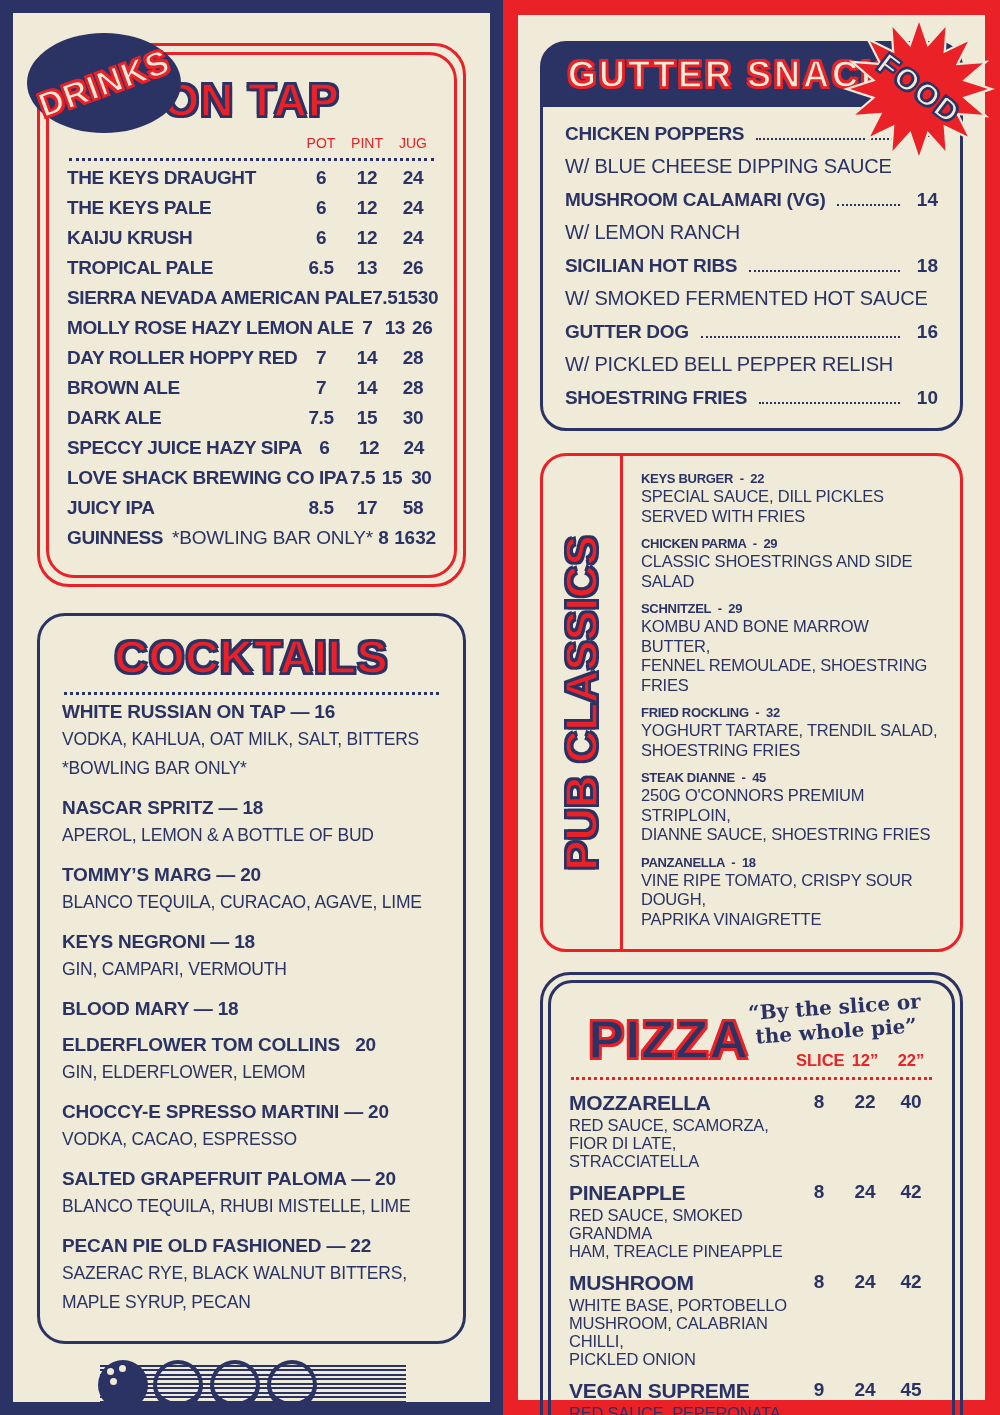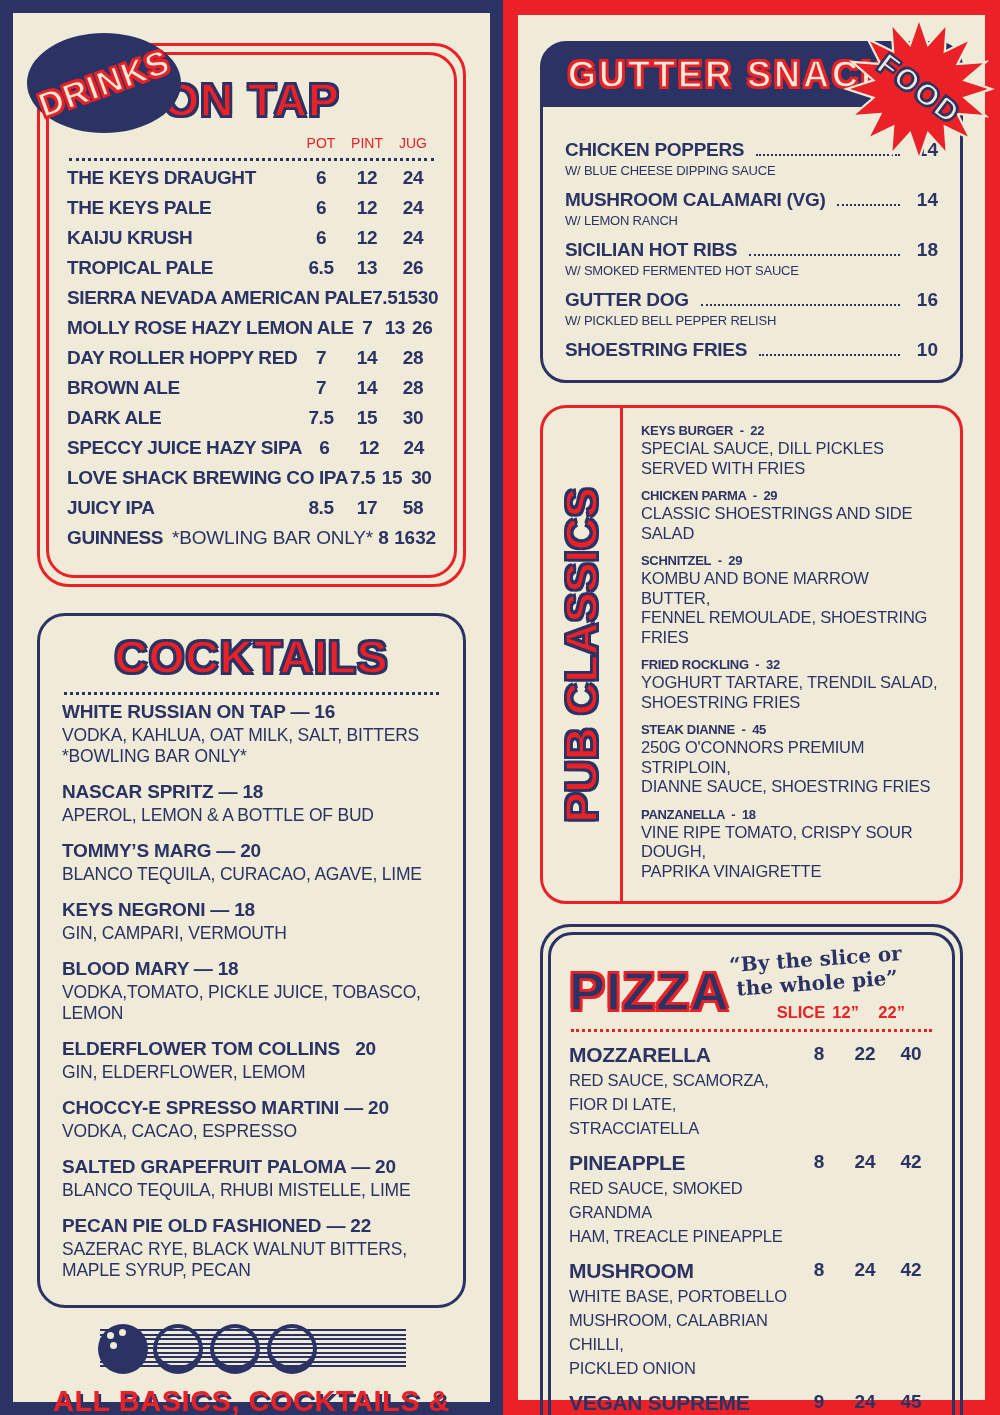--- a/index.html
+++ b/index.html
@@ -31,21 +31,21 @@
   .dotline{border-top:3px dotted var(--navy);margin:7px 2px 6px}
   .dotline.red{border-top-color:var(--red)}
   .beer-row{display:flex;align-items:baseline;height:30px;font-size:19px;font-weight:bold;letter-spacing:-0.4px}
   .beer-name{flex:1;display:flex;align-items:flex-start;white-space:nowrap}
   .beer-note{font-weight:normal;margin-left:9px;letter-spacing:-0.2px}
   .price-cell{width:46px;text-align:center}
 
   .cock-box{border:3px solid var(--navy);border-radius:28px;margin-top:26px;padding:10px 22px 10px}
   .cock-item{margin-bottom:14px}
   .c-title{font-size:19px;font-weight:bold;letter-spacing:-0.2px}
-  .c-desc{font-size:17.5px;line-height:21px;letter-spacing:-0.2px;margin-top:2px}
+  .c-desc{font-size:17.5px;line-height:29px;letter-spacing:-0.2px;margin-top:2px}
 
   .ball-wrap{position:relative;width:308px;height:50px;margin:16px auto 6px}
   .speed-lines{position:absolute;left:2px;right:0;top:5px;bottom:5px;background:repeating-linear-gradient(to bottom,var(--navy) 0 2px,transparent 2px 4.5px)}
   .ball{position:absolute;left:0;top:0;width:50px;height:50px;background:var(--navy);border-radius:50%}
   .ball i{position:absolute;background:var(--cream);border-radius:50%;width:7px;height:7px}
   .ball .h1{left:9px;top:8px}.ball .h2{left:21px;top:5px}.ball .h3{left:12px;top:18px}
   .ring{position:absolute;top:0;width:50px;height:50px;border:4px solid var(--navy);border-bottom-width:8px;border-radius:50%}
   .r1{left:55px}.r2{left:112px}.r3{left:169px}
 
   .left-footer{text-align:center;margin-top:8px;color:var(--red);font-weight:bold;font-size:29px;line-height:38px;letter-spacing:0.5px;text-shadow:2.5px 2.5px 0 var(--navy)}
@@ -53,48 +53,48 @@
   
   .burst{position:absolute;top:0;right:-10px;width:152px;height:148px;z-index:6}
   .burst-l1,.burst-l2{position:absolute;clip-path:polygon(100% 50%,81.4% 56.2%,96.2% 69.2%,76.6% 67.8%,85.4% 85.4%,67.8% 76.6%,69.2% 96.2%,56.2% 81.4%,50% 100%,43.8% 81.4%,30.8% 96.2%,32.2% 76.6%,14.6% 85.4%,23.4% 67.8%,3.8% 69.2%,18.6% 56.2%,0% 50%,18.6% 43.8%,3.8% 30.8%,23.4% 32.2%,14.6% 14.6%,32.2% 23.4%,30.8% 3.8%,43.8% 18.6%,50% 0%,56.2% 18.6%,69.2% 3.8%,67.8% 23.4%,85.4% 14.6%,76.6% 32.2%,96.2% 30.8%,81.4% 43.8%)}
   .burst-l1{inset:0;background:var(--cream)}
   .burst-l2{inset:7px;background:var(--red)}
   .burst-text{position:absolute;inset:0;display:flex;align-items:center;justify-content:center;transform:rotate(37deg);font-size:30px;font-weight:bold;color:var(--cream);letter-spacing:2px;-webkit-text-stroke:1.5px var(--navy);text-shadow:-1.5px -1.5px 0 var(--navy),1.5px -1.5px 0 var(--navy),-1.5px 1.5px 0 var(--navy),1.5px 1.5px 0 var(--navy)}
 
   .snacks-box{border:3px solid var(--navy);border-radius:26px;margin-top:14px}
   .snacks-head{background:var(--navy);border-radius:22px 22px 0 0;height:64px;display:flex;align-items:center;padding-left:26px;margin:-1px -1px 0}
   .snacks-title{font-size:36px;font-weight:bold;color:var(--cream);letter-spacing:3px}
-  .snacks-body{padding:32px 22px 8px}
+  .snacks-body{padding:16px 22px 8px}
   .snack{margin-bottom:11px}
   .snack-line{display:flex;align-items:baseline}
   .snack-name{font-size:19px;font-weight:bold;letter-spacing:-0.3px}
   .leader{flex:1;border-bottom:2.5px dotted var(--navy);margin:0 10px 4px 12px}
   .snack-price{font-size:19px;font-weight:bold;width:28px;text-align:right}
-  .snack-desc{font-size:13px;margin-top:2px;letter-spacing:-0.2px}
+  .snack-desc{font-size:20px;margin-top:10px;letter-spacing:-0.2px}
 
   .pub-box{display:flex;border:3px solid var(--red);border-radius:26px;margin-top:22px;min-height:362px}
   .pub-strip{width:80px;border-right:3px solid var(--red);position:relative;flex:none}
   .pub-title{position:absolute;left:50%;top:50%;transform:translate(-50%,-50%) rotate(-90deg);white-space:nowrap;font-size:45px;font-weight:bold;color:var(--red);letter-spacing:0px}
   .pub-items{flex:1;padding:15px 18px 10px}
   .pub-item{margin-bottom:10px}
   .p-title{font-size:13px;font-weight:bold;letter-spacing:-0.3px}
   .p-desc{font-size:16.5px;line-height:19.5px;letter-spacing:-0.2px;margin-top:1px}
 
   .pizza-outer{border:3px solid var(--navy);border-radius:30px;padding:5px;margin-top:20px}
   .pizza-inner{border:3px solid var(--navy);border-radius:24px;padding:12px 18px 22px}
-  .pizza-head{display:flex;justify-content:flex-start;align-items:flex-end}
+  .pizza-head{display:flex;justify-content:flex-end;align-items:flex-end}
   .pizza-title{font-size:54px;font-weight:bold;color:var(--navy);letter-spacing:1px;-webkit-text-stroke:1.5px var(--red);text-shadow:-2px -2px 0 var(--red),2px -2px 0 var(--red),-2px 2px 0 var(--red),2px 2px 0 var(--red)}
   .pizza-right{display:flex;flex-direction:column;align-items:flex-end}
   .pizza-tag{font-family:"DejaVu Serif",serif;font-weight:bold;font-size:20px;line-height:24px;text-align:center;transform:rotate(-4deg);margin-right:12px}
   .pizza-cols{display:flex;margin-top:8px}
   .pz-col{width:46px;text-align:center;color:var(--red);font-weight:bold;font-size:16.5px}
   .pizza-item{display:flex;align-items:flex-start;margin-top:11px}
   .pz-left{flex:1}
   .pz-name{font-size:21px;font-weight:bold;letter-spacing:-0.3px}
-  .pz-desc{font-size:16.5px;line-height:24px;letter-spacing:-0.2px;margin-top:1px}
+  .pz-desc{font-size:16.5px;line-height:18px;letter-spacing:-0.2px;margin-top:1px}
   .pz-prices{display:flex;flex:none}
   .pz-cell{width:46px;text-align:center;font-size:19px;font-weight:bold}
 </style>
 </head>
 <body>
 
 <div class="page">
 
   <section class="panel left">
     <div class="badge-drinks">
@@ -267,21 +267,20 @@
             <div class="c-desc pre">BLANCO TEQUILA, CURACAO, AGAVE, LIME</div>
           </div>
 
           <div class="cock-item">
             <div class="c-title pre">KEYS NEGRONI — 18</div>
             <div class="c-desc pre">GIN, CAMPARI, VERMOUTH</div>
           </div>
 
           <div class="cock-item">
             <div class="c-title pre">BLOOD MARY — 18</div>
-            <div class="c-desc pre">VODKA,TOMATO, PICKLE JUICE, TOBASCO, LEMON</div>
           </div>
 
           <div class="cock-item">
             <div class="c-title pre">ELDERFLOWER TOM COLLINS   20</div>
             <div class="c-desc pre">GIN, ELDERFLOWER, LEMOM</div>
           </div>
 
           <div class="cock-item">
             <div class="c-title pre">CHOCCY-E SPRESSO MARTINI — 20</div>
             <div class="c-desc pre">VODKA, CACAO, ESPRESSO</div>

